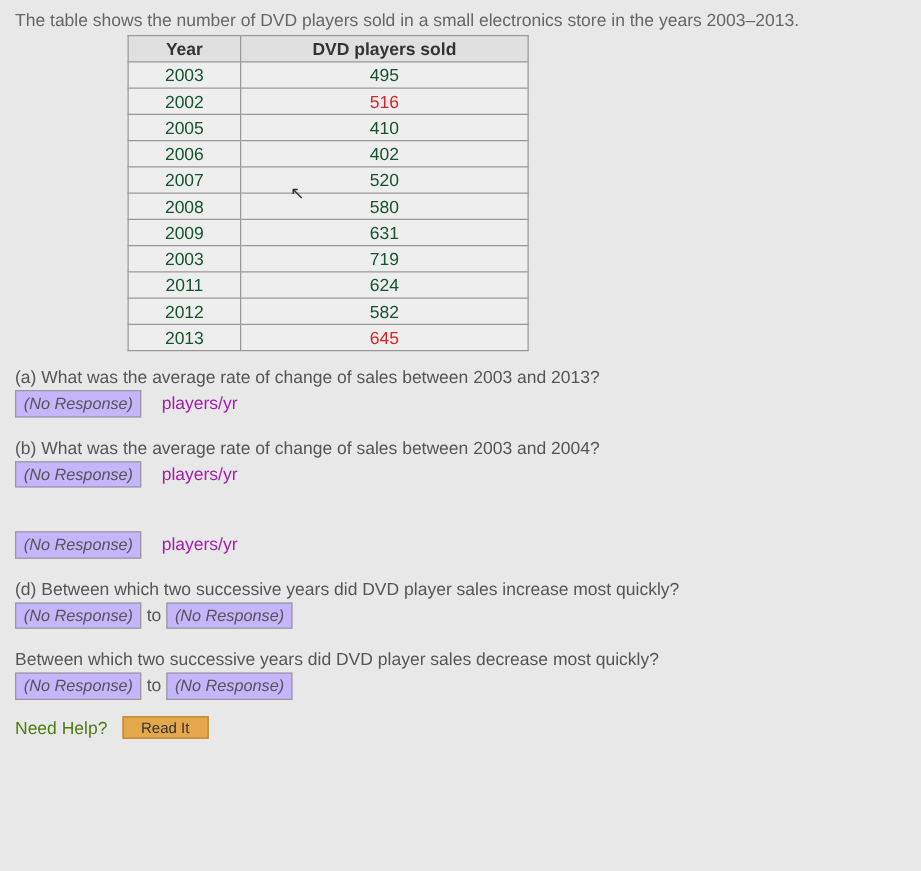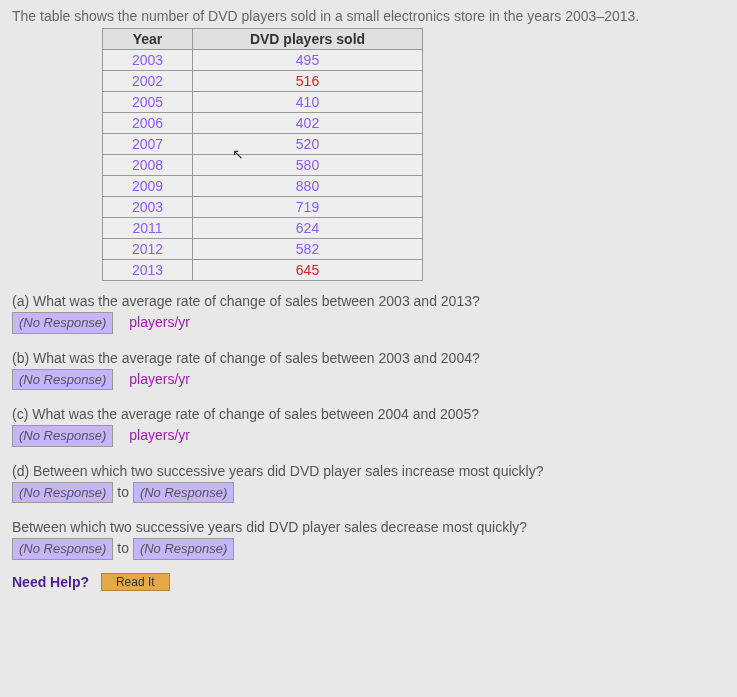--- a/index.html
+++ b/index.html
@@ -12,36 +12,36 @@
       color: #444;
       width: 737px;
     }
     .intro { color: #666; margin-bottom: 4px; }
     .tbl-wrap { margin-left: 90px; margin-bottom: 8px; }
     table { border-collapse: collapse; background: #eee; }
     th, td { border: 1px solid #999; padding: 2px 10px; text-align: center; }
     th { font-weight: bold; color: #333; background: #e0e0e0; text-align: center; }
     th.col-year { width: 90px; }
     th.col-sold { width: 230px; }
-    td { color: #8b5cf6; }
+    td { color: #14532d; }
     .red { color: #d22; }
     .qrow { margin: 10px 0 14px 0; line-height: 1.5; color: #555; }
     .noresp {
       display: inline-block;
       background: #c4b5fd;
       color: #555;
       padding: 0 6px;
       font-style: italic;
       border: 1px solid #999;
       cursor: pointer;
       font-size: 13px;
     }
     .units { color: #a21caf; margin-left: 12px; }
     .help-row { margin-top: 14px; }
-    .need-help { color: #4c1d95; font-weight: bold; margin-right: 8px; }
+    .need-help { color: #4d7c0f; font-weight: normal; margin-right: 8px; }
     .readit {
       display: inline-block;
       background: #e4a84a;
       border: 1px solid #b58530;
       color: #333;
       font-size: 12px;
       padding: 1px 14px;
       cursor: pointer;
       position: relative;
       top: -1px;
@@ -87,21 +87,21 @@
         <tr>
           <td>2007</td>
           <td>520</td>
         </tr>
         <tr>
           <td>2008</td>
           <td>580</td>
         </tr>
         <tr>
           <td>2009</td>
-          <td>880</td>
+          <td>631</td>
         </tr>
         <tr>
           <td>2003</td>
           <td>719</td>
         </tr>
         <tr>
           <td>2011</td>
           <td>624</td>
         </tr>
         <tr>
@@ -122,21 +122,21 @@
   <span class="units">players/yr</span>
 </div>
 
 <div class="qrow">
   <span>(b) What was the average rate of change of sales between 2003 and 2004?</span><br>
   <span class="noresp">(No Response)</span>
   <span class="units">players/yr</span>
 </div>
 
 <div class="qrow">
-  <span>(c) What was the average rate of change of sales between 2004 and 2005?</span><br>
+  <br>
   <span class="noresp">(No Response)</span>
   <span class="units">players/yr</span>
 </div>
 
 <div class="qrow">
   <span>(d) Between which two successive years did DVD player sales increase most quickly?</span><br>
   <span class="noresp">(No Response)</span>
   <span>to</span>
   <span class="noresp">(No Response)</span>
 </div>

